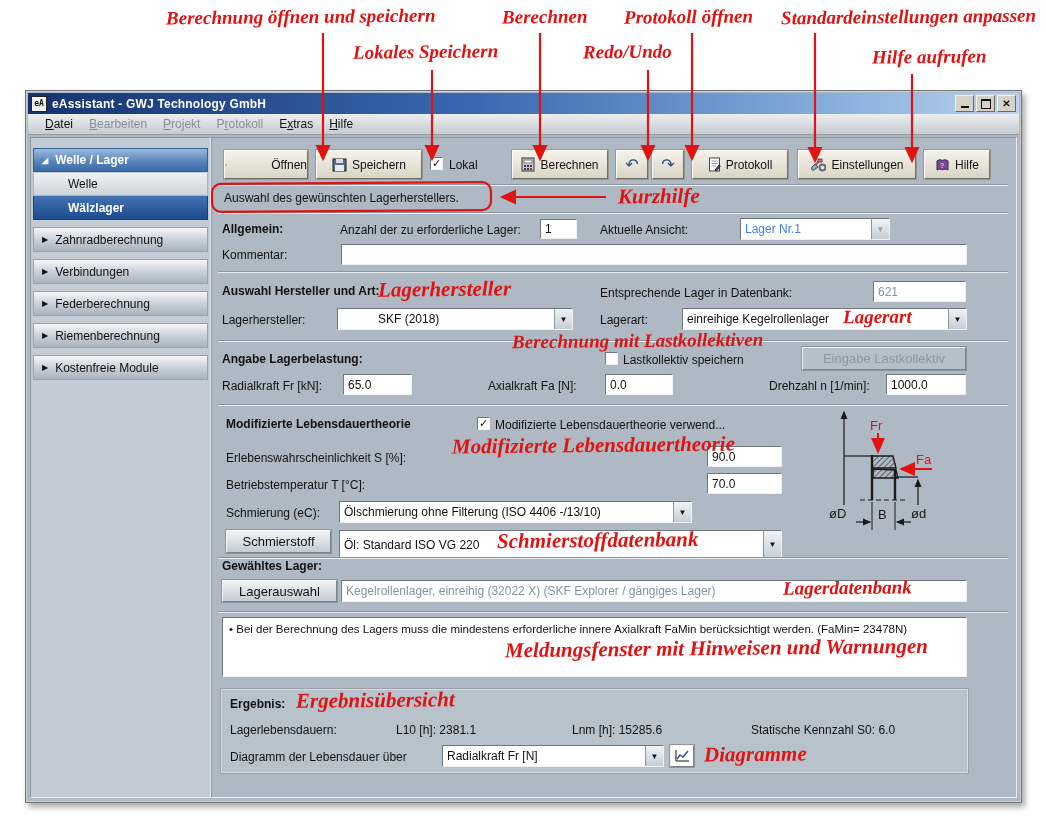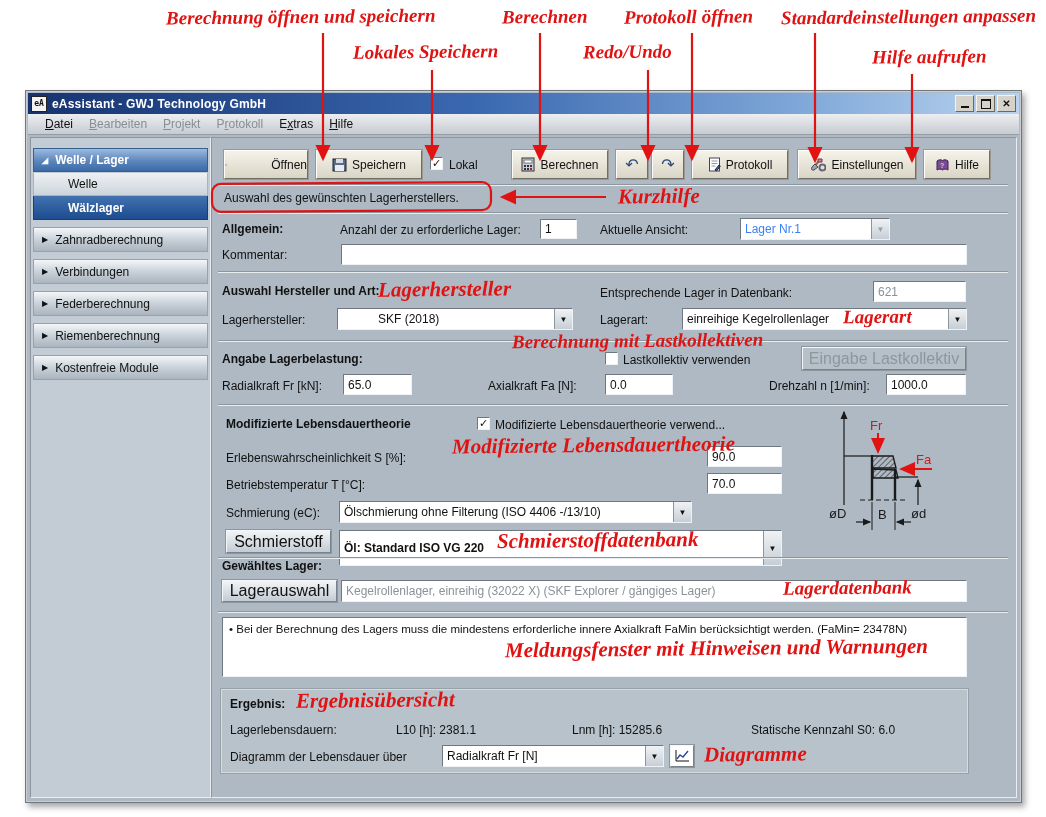--- a/index.html
+++ b/index.html
@@ -55,21 +55,21 @@
   .dd.gray .v{color:#3b82f6;}
   .dd .ab{width:17px;align-self:stretch;background:linear-gradient(#f0f3f5,#c6ced6);
        border-left:1px solid #8d959d;display:flex;align-items:center;justify-content:center;
        font-size:8px;color:#111;}
   .dd.gray .ab{color:#98a0a8;}
   .tbtn{position:absolute;background:linear-gradient(#f5f2e9,#d9d5c6);border:1px solid;
        border-color:#fdfcf8 #716f61 #716f61 #fdfcf8;box-shadow:0 0 0 1px #9a9890;
        display:flex;align-items:center;justify-content:center;gap:5px;font-size:12px;color:#111;box-sizing:border-box;}
   .gbtn{position:absolute;background:linear-gradient(#f2f5f7,#c3cbd3);border:1px solid;
        border-color:#f4f7f9 #79818a #79818a #f4f7f9;box-shadow:0 0 0 1px #8d959d;
-       display:flex;align-items:center;justify-content:center;font-size:16px;color:#111;box-sizing:border-box;}
+       display:flex;align-items:center;justify-content:center;font-size:13px;color:#111;box-sizing:border-box;}
   .gbtn.dis{color:#8e969e;background:#b6c0c8;}
   .cb{position:absolute;width:13px;height:13px;background:#fff;border:1px solid;
        border-color:#6f7880 #eef2f6 #eef2f6 #6f7880;font:bold 11px "DejaVu Sans",sans-serif;
        color:#111;line-height:12px;text-align:center;box-sizing:border-box;}
   
   .ann{position:absolute;color:#e01212;font:italic bold 19px "Liberation Serif",serif;
        white-space:nowrap;transform:rotate(-.6deg);z-index:40;}
   .ann.big{font-size:21px;}
   #overlay{position:absolute;left:0;top:0;width:1046px;height:817px;pointer-events:none;z-index:35;}
   .msgbox{position:absolute;background:#fff;border:1px solid;border-color:#6f7880 #eef2f6 #eef2f6 #6f7880;
@@ -238,21 +238,21 @@
   </div>
   <div class="lbl" style="left:600px;top:313px;">Lagerart:</div>
   <div class="dd" style="left:682px;top:308px;width:285px;height:22px;">
     <span class="v">einreihige Kegelrollenlager</span>
     <span class="ab">▼</span>
   </div>
   <div class="hr" style="top:340px;"></div>
 
   <div class="lbl bold" style="left:222px;top:352px;">Angabe Lagerbelastung:</div>
   <div class="cb" style="left:605px;top:352px;"></div>
-  <div class="lbl" style="left:623px;top:353px;">Lastkollektiv verwenden</div>
+  <div class="lbl" style="left:623px;top:353px;">Lastkollektiv speichern</div>
   <div class="gbtn dis" style="left:802px;top:347px;width:164px;height:23px;">Eingabe Lastkollektiv</div>
   <div class="lbl" style="left:222px;top:379px;">Radialkraft Fr [kN]:</div>
   <input class="tin" style="left: 343px; top: 374px; width: 69px; height: 21px;" value="65.0">
   <div class="lbl" style="left:488px;top:379px;">Axialkraft Fa [N]:</div>
   <input class="tin" style="left: 605px; top: 374px; width: 68px; height: 21px;" value="0.0">
   <div class="lbl" style="left:769px;top:379px;">Drehzahl n [1/min]:</div>
   <input class="tin" style="left: 886px; top: 374px; width: 80px; height: 21px;" value="1000.0">
   <div class="hr" style="top:404px;"></div>
 
   <div class="lbl bold" style="left:226px;top:417px;">Modifizierte Lebensdauertheorie</div>
@@ -262,21 +262,21 @@
   <input class="tin" style="left: 707px; top: 446px; width: 75px; height: 21px;" value="90.0">
   <div class="lbl" style="left:226px;top:478px;">Betriebstemperatur T [°C]:</div>
   <input class="tin" style="left: 707px; top: 473px; width: 75px; height: 21px;" value="70.0">
   <div class="lbl" style="left:226px;top:506px;">Schmierung (eC):</div>
   <div class="dd" style="left:339px;top:501px;width:353px;height:22px;">
     <span class="v">Ölschmierung ohne Filterung (ISO 4406 -/13/10)</span>
     <span class="ab">▼</span>
   </div>
   <input class="tin gray" style="left: 707px; top: 501px; width: 75px; height: 21px; margin-top: 33px;" readonly="" value="0.86912">
   <div class="gbtn" style="left:226px;top:530px;width:105px;height:23px;">Schmierstoff</div>
-  <div class="dd" style="left:339px;top:530px;width:443px;height:36px;font-weight:bold;">
+  <div class="dd" style="left:339px;top:530px;width:443px;height:29px;">
     <span class="v">Öl: Standard ISO VG 220</span>
     <span class="ab">▼</span>
   </div>
 
   <svg class="abs" style="left:826px;top:406px;" width="190" height="140" viewBox="0 0 190 140">
     <defs>
       <pattern id="hatch" width="4" height="4" patternUnits="userSpaceOnUse" patternTransform="rotate(45)">
         <line x1="0" y1="0" x2="0" y2="4" stroke="#1a1a1a" stroke-width="1.1"></line>
       </pattern>
       <marker id="mb" markerWidth="8" markerHeight="8" refX="6" refY="3" orient="auto">

